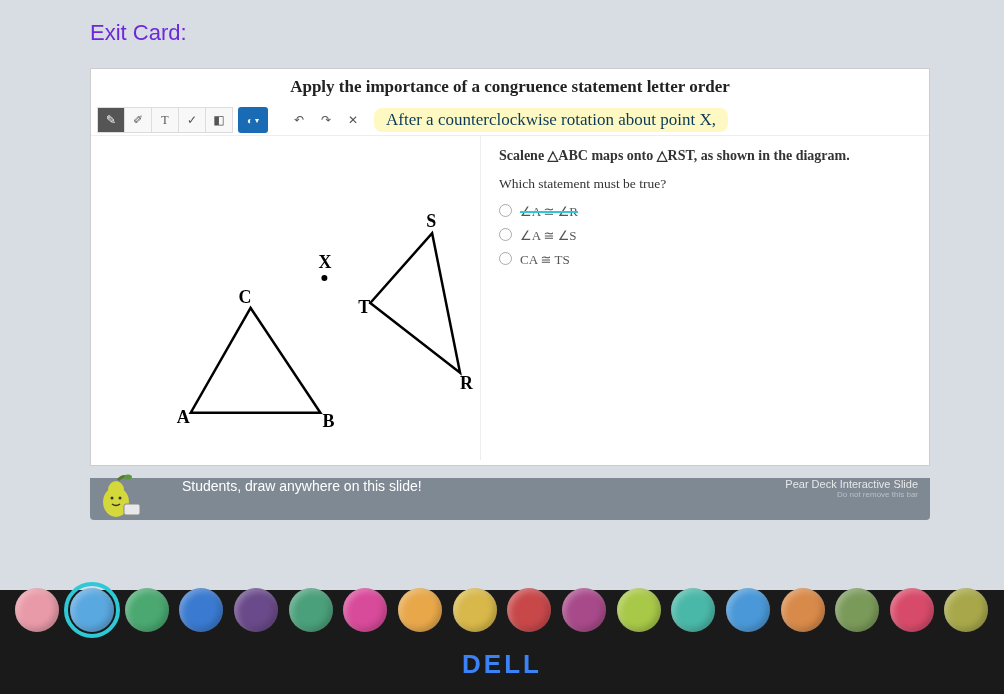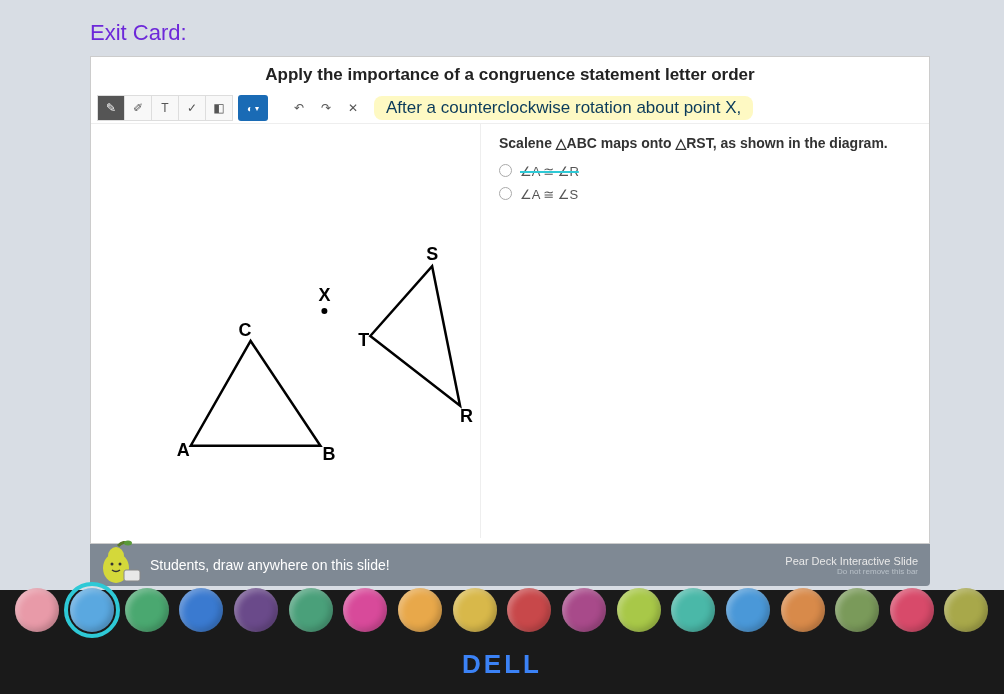--- a/index.html
+++ b/index.html
@@ -13,25 +13,26 @@
   }
   .page-top { padding: 0 90px; }
   .exit-card-label {
     font-size: 22px;
     color: #6d28d9;
     padding: 20px 0 10px 0;
     font-weight: 400;
   }
   .slide-container {
     background: #fff;
-    margin: 0 auto;
+    margin: 12px auto;
     border: 1px solid #ccc;
     position: relative;
     width: 840px;
-    height: 488px;
+    height: 398px;
+    font-family: Liberation Serif, serif;
   }
   .slide-title {
     text-align: center;
     font-weight: bold;
     font-size: 17px;
     padding: 8px;
     color: #222;
   }
   .toolbar {
     display: flex;
@@ -92,22 +93,21 @@
     border: 1.5px solid #aaa;
     border-radius: 50%;
     margin-right: 8px;
     flex-shrink: 0;
   }
   .footer-bar {
     background: #7f8994;
     color: #fff;
     height: 42px;
     display: flex;
-    align-items: center;
-    padding: 0 12px 0 60px;
+    padding: 0 12px 0 92px;
     font-size: 14px;
     border-radius: 0 0 4px 4px;
     position: relative;
     margin: 0 auto;
     width: 840px;
   }
   .pear-icon {
     position: absolute;
     left: 4px;
     bottom: 2px;
@@ -186,27 +186,32 @@
           <text x="232" y="284" font-size="18" font-weight="bold">B</text>
           <text x="148" y="160" font-size="18" font-weight="bold">C</text>
           <polygon points="280,160 370,230 342,90" fill="none" stroke="#000" stroke-width="2.5"></polygon>
           <text x="268" y="170" font-size="18" font-weight="bold">T</text>
           <text x="370" y="246" font-size="18" font-weight="bold">R</text>
           <text x="336" y="84" font-size="18" font-weight="bold">S</text>
         </svg>
       </div>
       <div class="text-area">
         <div class="statement-line">Scalene △ABC maps onto △RST, as shown in the diagram.</div>
+        <div class="question-line">Which statement must be true?</div>
         <div class="option">
             <span class="radio"></span>
             <span class="strike">∠A ≅ ∠R</span>
           </div>
         <div class="option">
             <span class="radio"></span>
             <span>∠A ≅ ∠S</span>
+          </div>
+        <div class="option">
+            <span class="radio"></span>
+            <span>CA ≅ TS</span>
           </div>
       </div>
     </div>
   </div>
 
   <div class="footer-bar">
     <svg class="pear-icon" viewBox="0 0 50 50">
       <ellipse cx="22" cy="34" rx="13" ry="15" fill="#d4d83a"></ellipse>
       <ellipse cx="22" cy="22" rx="8" ry="9" fill="#d4d83a"></ellipse>
       <path d="M24 12 Q30 6 34 10" stroke="#5a7a2a" stroke-width="3" fill="none"></path>

